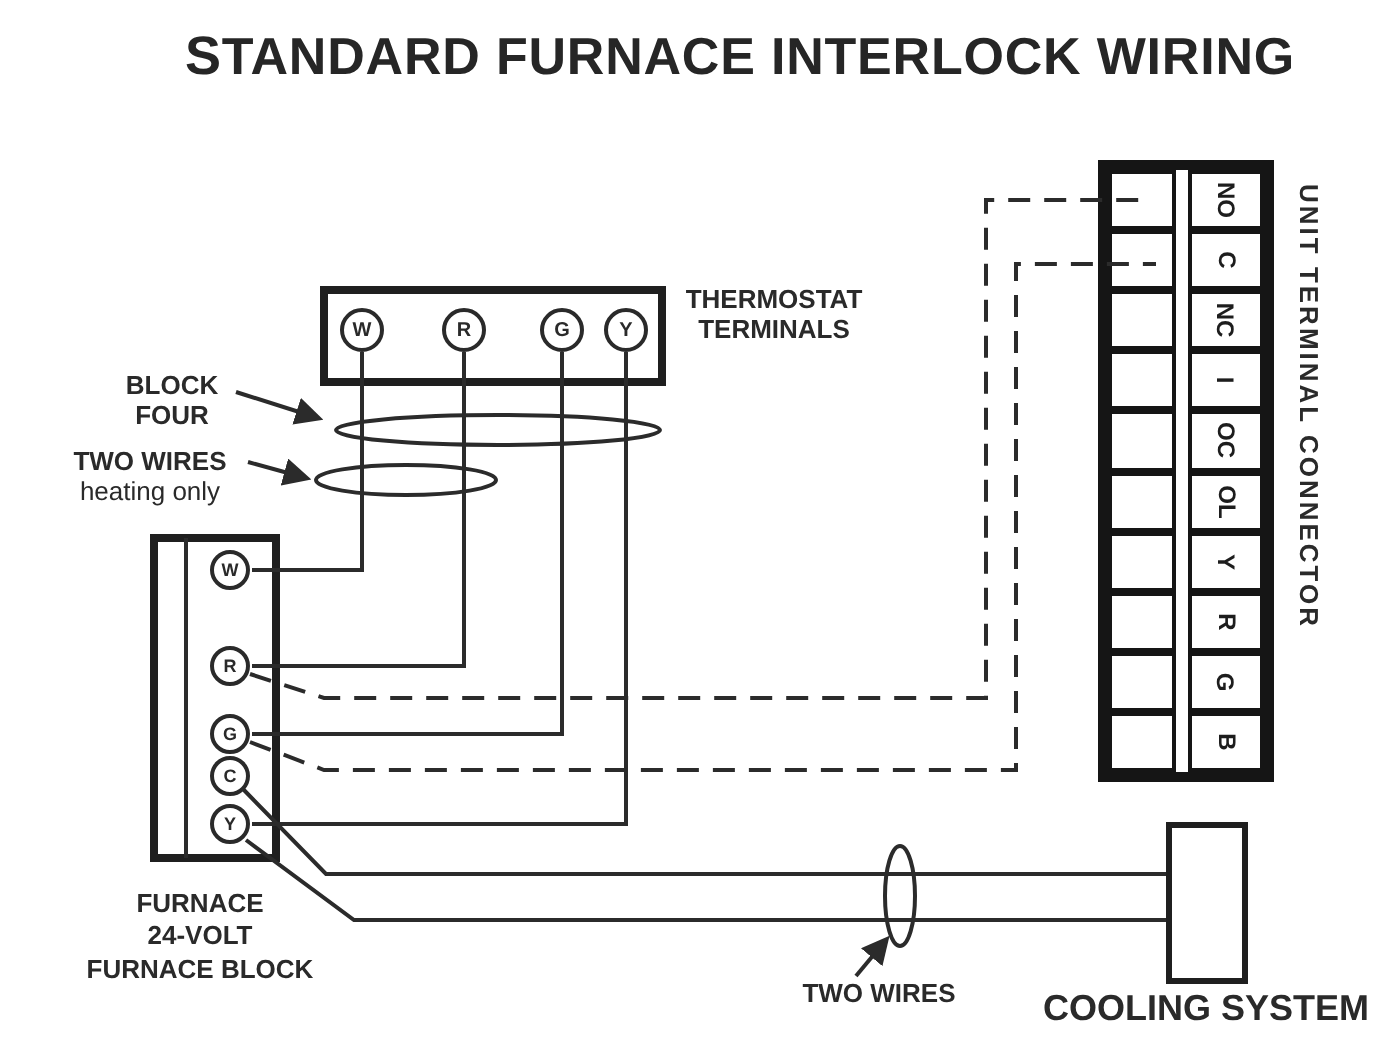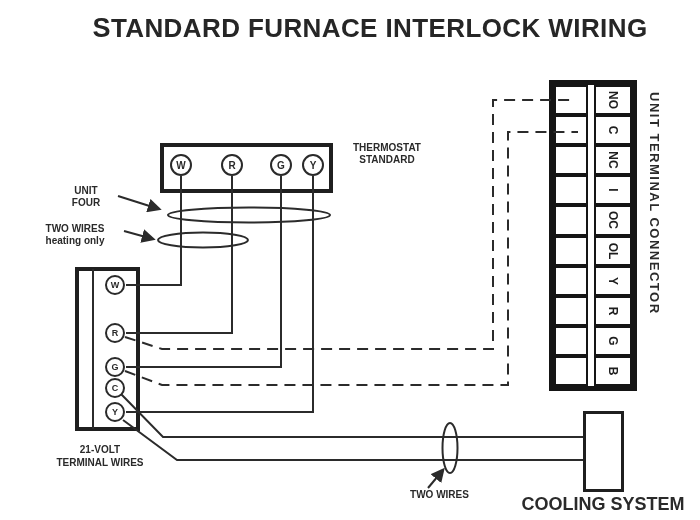--- a/index.html
+++ b/index.html
@@ -10,22 +10,22 @@
     -webkit-font-smoothing:antialiased;
   }
   .abs{position:absolute;}
   
   .title{
     left:90px;top:13px;width:560px;text-align:center;
     font-size:26px;font-weight:bold;letter-spacing:.4px;color:#262626;
   }
   .title::first-letter{font-size:27px;}
   
-  .caption{font-size:10px;font-weight:bold;line-height:1.18;text-align:center;color:#2a2a2a;}
-  .caption .sub{font-weight:bold;}
+  .caption{font-size:13px;font-weight:bold;line-height:1.18;text-align:center;color:#2a2a2a;}
+  .caption .sub{font-weight:normal;}
   
   .tstat-box{
     left:160px;top:143px;width:173px;height:50px;
     border:4px solid #1f1f1f;box-sizing:border-box;background:#fff;
   }
   
   .circle{
     width:22px;height:22px;border:2px solid #2a2a2a;border-radius:50%;
     box-sizing:border-box;background:#fff;
     display:flex;align-items:center;justify-content:center;
@@ -78,25 +78,25 @@
     <span>R</span>
   </div>
 <div class="abs circle" style="left:270px;top:154px;">
     <span>G</span>
   </div>
 <div class="abs circle" style="left:302px;top:154px;">
     <span>Y</span>
   </div>
 <div class="abs caption" style="left:336px;top:142px;width:102px;">
   <div>THERMOSTAT</div>
-  <div>STANDARD</div>
+  <div>TERMINALS</div>
 </div>
 
 <div class="abs caption" style="left:52px;top:185px;width:68px;">
-  <div>UNIT</div>
+  <div>BLOCK</div>
   <div>FOUR</div>
 </div>
 <div class="abs caption" style="left:28px;top:223px;width:94px;">
   <div>TWO WIRES</div>
   <div class="sub">heating only</div>
 </div>
 
 <div class="abs furnace-box"></div>
 <div class="abs circle sm" style="left:105px;top:275px;">
     <span>W</span>
@@ -107,22 +107,23 @@
 <div class="abs circle sm" style="left:105px;top:357px;">
     <span>G</span>
   </div>
 <div class="abs circle sm" style="left:105px;top:378px;">
     <span>C</span>
   </div>
 <div class="abs circle sm" style="left:105px;top:402px;">
     <span>Y</span>
   </div>
 <div class="abs caption" style="left:35px;top:444px;width:130px;line-height:1.25;">
-  <div>21-VOLT</div>
-  <div>TERMINAL WIRES</div>
+  <div>FURNACE</div>
+  <div>24-VOLT</div>
+  <div>FURNACE BLOCK</div>
 </div>
 
 <div class="abs unit-box">
   <div class="ut-cell"></div>
   <div class="ut-cell">
       <span class="vlabel">NO</span>
     </div>
   <div class="ut-cell"></div>
   <div class="ut-cell">
       <span class="vlabel">C</span>

